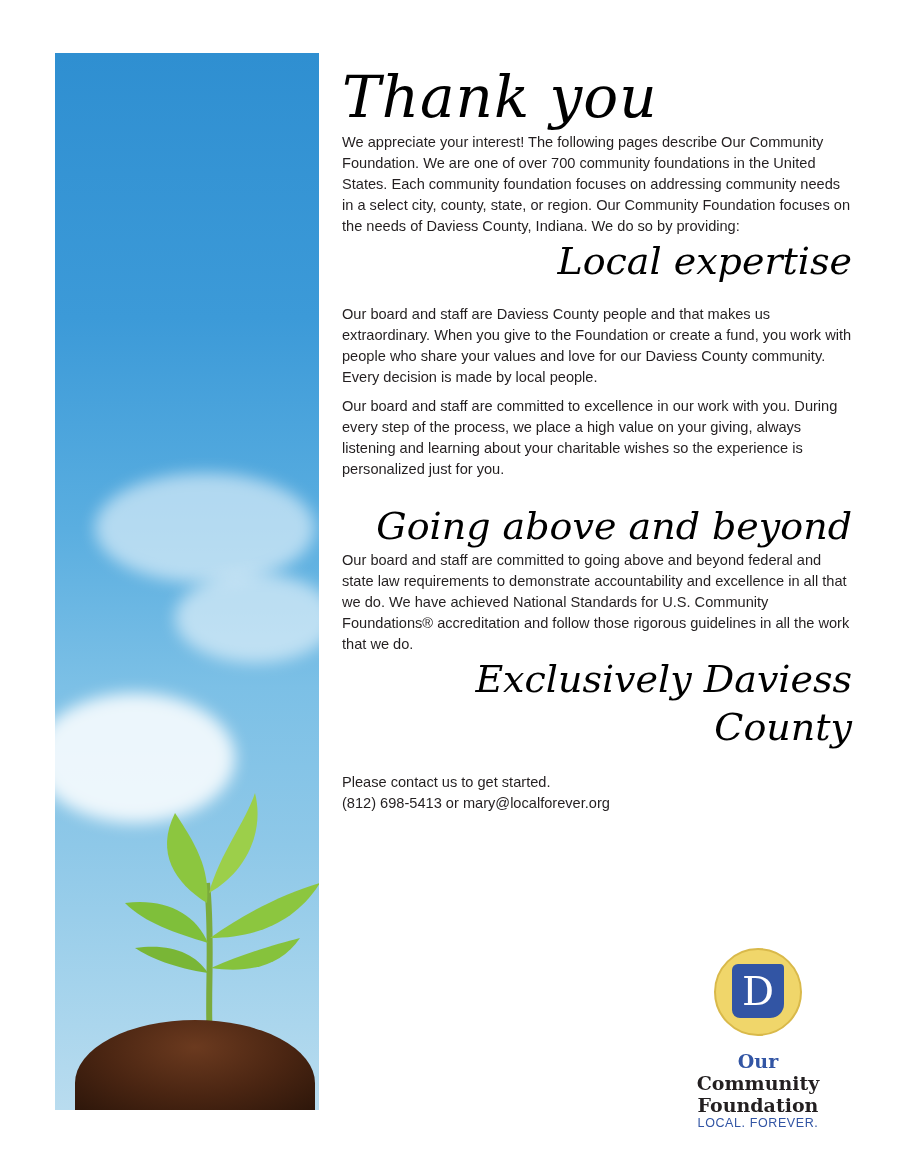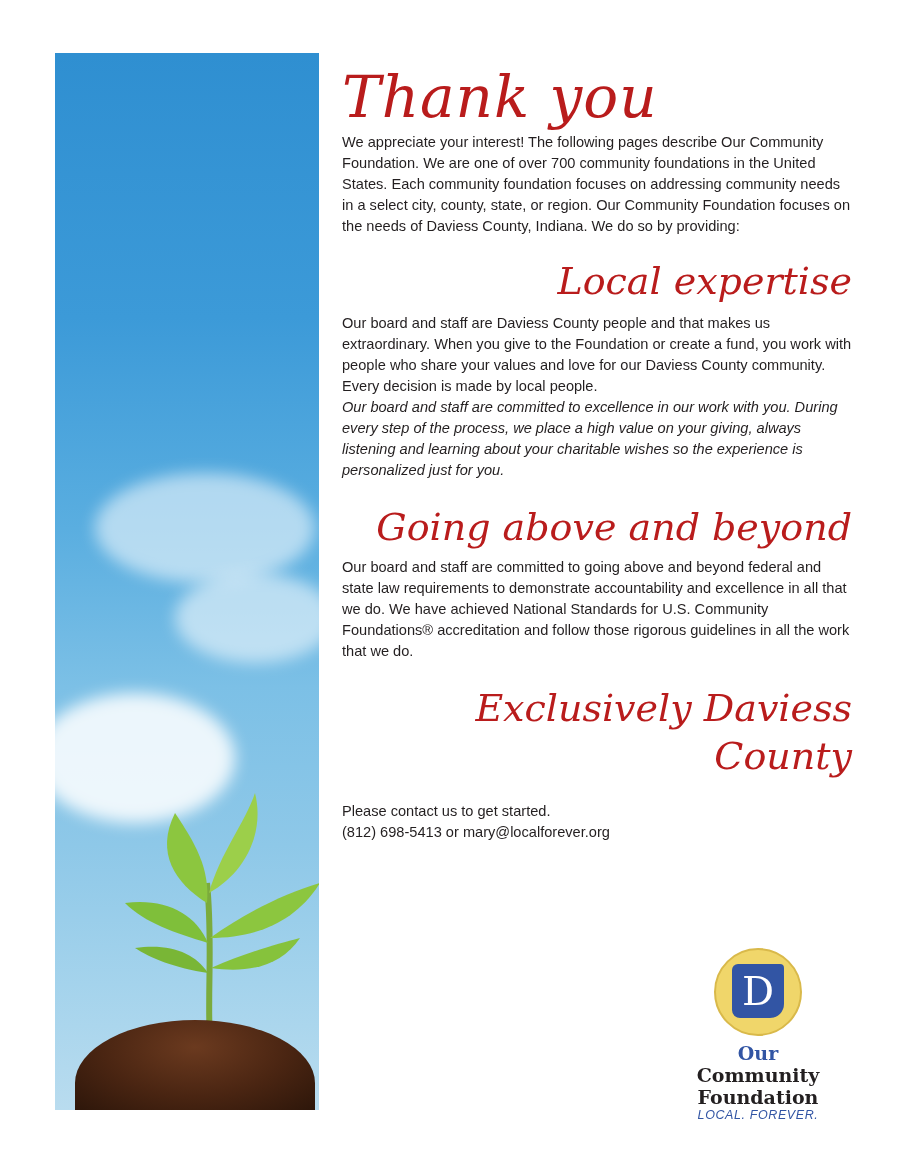--- a/index.html
+++ b/index.html
@@ -3,31 +3,31 @@
 <meta charset="utf-8">
 <style>
   html,body{margin:0;padding:0;background:#fff;}
   body{width:900px;height:1166px;position:relative;overflow:hidden;font-family:"Liberation Sans",sans-serif;color:#231f20;}
   .sidebar{position:absolute;left:55px;top:53px;width:264px;height:1057px;overflow:hidden;
     background:linear-gradient(180deg,#2f8fd1 0%,#3c9ad8 25%,#5aaee0 45%,#7cc0e6 60%,#8ec8e8 75%,#a4d3ec 88%,#b9dcef 100%);}
   .cloud{position:absolute;border-radius:50%;background:rgba(255,255,255,0.55);filter:blur(8px);}
   .soil{position:absolute;left:20px;bottom:0;width:240px;height:90px;border-radius:50% 50% 0 0/70% 70% 0 0;
     background:radial-gradient(ellipse at 50% 30%,#6b3a1f 0%,#4a2512 55%,#2d160a 100%);}
   .content{position:absolute;left:342px;top:60px;width:510px;}
-  .script{font-family:"DejaVu Serif",serif;font-style:italic;color:#b91c1c;font-weight:normal;margin:0;}
+  .script{font-family:"DejaVu Serif",serif;font-style:italic;color:#000000;font-weight:normal;margin:0;}
   .title{font-size:58px;line-height:70px;letter-spacing:1px;margin-top:2px;}
   .heading{font-size:38px;line-height:48px;text-align:right;}
   p{font-family:"Liberation Sans",sans-serif;font-size:14.6px;line-height:21px;margin:0;}
   .logo{position:absolute;left:678px;top:948px;width:160px;text-align:center;}
   .seal{width:84px;height:84px;margin:0 auto;border-radius:50%;background:#f0d66a;border:2px solid #d9b94a;position:relative;}
   .seal-inner{position:absolute;left:16px;top:14px;width:52px;height:54px;background:#3255a4;border-radius:6px 4px 14px 8px;
     color:#fff;font-family:"DejaVu Serif",serif;font-size:40px;line-height:54px;}
   .logo-line{font-family:"DejaVu Serif",serif;font-weight:bold;font-size:19px;line-height:22px;color:#231f20;}
   .our{color:#3255a4;}
-  .tag{font-size:12.5px;color:#3255a4;letter-spacing:0.6px;font-style:italic;}
+  .tag{font-size:12.5px;color:#3255a4;letter-spacing:0.6px;}
 </style>
 </head>
 <body>
 
 <div class="sidebar">
   <div class="cloud" style="left:40px;top:420px;width:220px;height:110px;"></div>
   <div class="cloud" style="left:120px;top:520px;width:160px;height:90px;"></div>
   <div class="cloud" style="left:-20px;top:640px;width:200px;height:130px;background:rgba(255,255,255,0.85);"></div>
   <svg style="position:absolute;left:40px;top:720px;" width="230" height="270" viewBox="0 0 230 270">
     <path d="M115 270 C112 220,118 170,112 110" stroke="#7bab3c" stroke-width="6" fill="none"></path>
@@ -38,37 +38,37 @@
     <path d="M113 200 C80 195,55 185,40 175 C75 170,100 180,113 200Z" fill="#79b636"></path>
     <path d="M116 195 C150 180,185 170,205 165 C185 195,150 200,116 195Z" fill="#86c23c"></path>
   </svg>
   <div class="soil"></div>
 </div>
 
 <div class="content">
   <h1 class="script title">Thank you</h1>
   <p style="margin-top:0;">We appreciate your  interest!  The following pages describe Our Community Foundation. We are one of over 700 community foundations in the United States. Each community foundation focuses on addressing community needs in a select city, county, state, or region. Our Community Foundation focuses on the needs of Daviess County, Indiana. We do so by providing:</p>
 
-  <h2 class="script heading" style="margin-top:20px;">Local expertise</h2>
-  <p style="margin-top:8px;">Our board and staff are Daviess County people and that makes us extraordinary. When you give to the Foundation or create a fund, you work with people who share your values and love for our Daviess County community. Every decision is made by local people.</p>
+  <h2 class="script heading" style="">Local expertise</h2>
+  <p style="margin-top:19px;">Our board and staff are Daviess County people and that makes us extraordinary. When you give to the Foundation or create a fund, you work with people who share your values and love for our Daviess County community. Every decision is made by local people.</p>
 
-  <p style="font-style:italic;">Our board and staff are committed to excellence in our work with you. During every step of the process, we place a high value on your giving, always listening and learning about your charitable wishes so the experience is personalized just for you.</p>
+  <p style="margin-top:8px;">Our board and staff are committed to excellence in our work with you. During every step of the process, we place a high value on your giving, always listening and learning about your charitable wishes so the experience is personalized just for you.</p>
 
   <h2 class="script heading" style="margin-top:22px;">Going above and beyond</h2>
-  <p style="margin-top:6px;">Our board and staff are committed to going above and beyond federal and state law requirements to demonstrate accountability and excellence in all that we do. We have achieved National Standards for U.S. Community Foundations® accreditation and follow those rigorous guidelines in all the work that we do.</p>
+  <p style="margin-top:0;">Our board and staff are committed to going above and beyond federal and state law requirements to demonstrate accountability and excellence in all that we do. We have achieved National Standards for U.S. Community Foundations® accreditation and follow those rigorous guidelines in all the work that we do.</p>
 
-  <h2 class="script heading" style="margin-top:22px;">Exclusively Daviess County</h2>
+  <h2 class="script heading" style="">Exclusively Daviess County</h2>
 
   <p style="margin-top:21px;">Please contact us to get started.</p>
   <p>(812) 698-5413  or mary@localforever.org</p>
 </div>
 
 <div class="logo">
   <div class="seal">
     <div class="seal-inner">D</div>
   </div>
-  <div class="logo-line" style="margin-top:6px;">
+  <div class="logo-line" style="margin-top:14px;">
     <span class="our">Our</span>
     <span>Community</span>
   </div>
   <div class="logo-line">Foundation</div>
   <div class="tag">LOCAL. FOREVER.</div>
 </div>
 
 </body></html>

